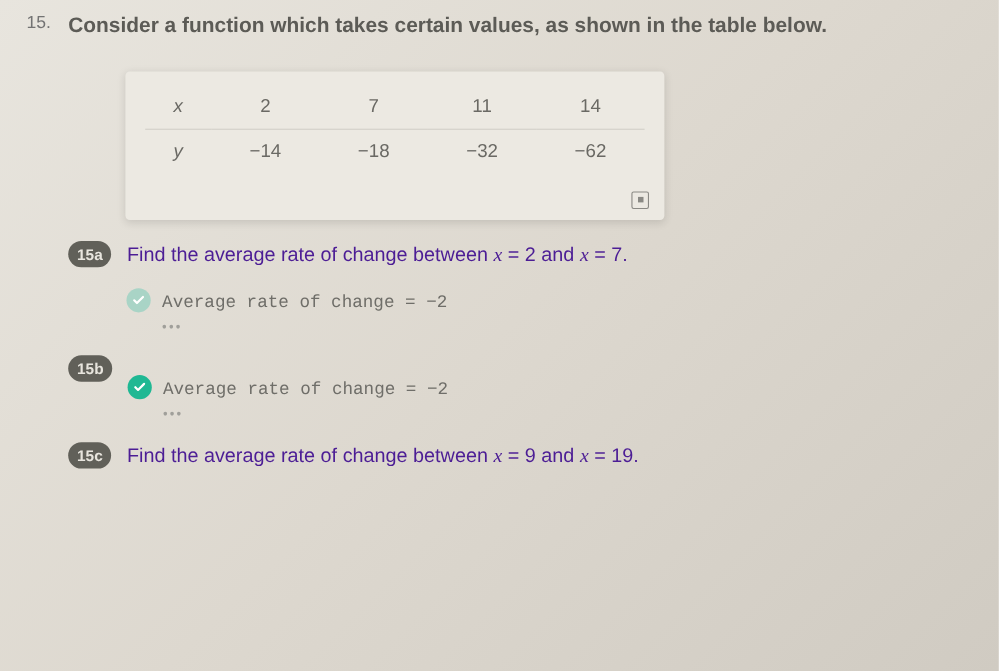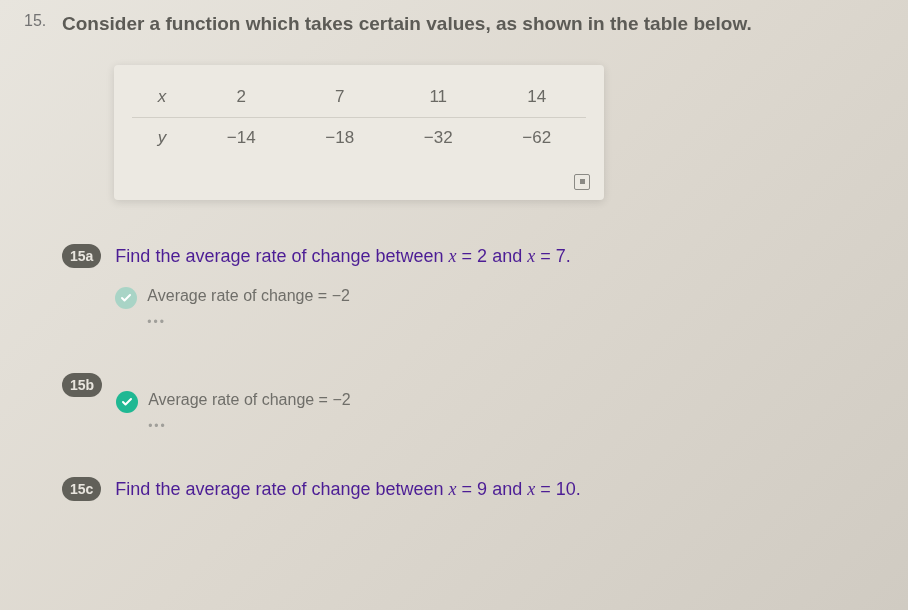--- a/index.html
+++ b/index.html
@@ -75,21 +75,21 @@
       justify-content: center;
       cursor: pointer;
     }
     .popout-icon::after {
       content: '';
       width: 5px;
       height: 5px;
       background: #8a8984;
     }
     .subquestion {
-      margin-top: 44px;
+      margin-top: 19px;
       margin-left: 38px;
       display: flex;
       align-items: flex-start;
       gap: 14px;
     }
     .sub-badge {
       background: #616059;
       color: #e8e5de;
       font-size: 14px;
       font-weight: bold;
@@ -106,22 +106,23 @@
       color: #4c1d95;
       line-height: 1.4;
     }
     .math-var {
       font-style: italic;
       font-family: 'Times New Roman', serif;
     }
     .answer-row {
       margin-top: 18px;
       display: flex;
-      align-items: flex-start;
+      align-items: flex-end;
       gap: 10px;
+      font-family: Liberation Mono, monospace;
     }
     .check-icon {
       width: 22px;
       height: 22px;
       border-radius: 50%;
       display: flex;
       align-items: center;
       justify-content: center;
     }
     .check-icon.light {
@@ -206,16 +207,16 @@
       <div class="answer-text">Average rate of change =  −2</div>
     </div>
     <div class="dots">•••</div>
   </div>
 </div>
 
 <div class="subquestion">
   <div class="sub-badge">15c</div>
   <div class="sub-content">
     <div class="sub-text">
-      <span>Find the average rate of change between </span><span class="math-var">x</span><span> = 9</span><span> and </span><span class="math-var">x</span><span> = 10.</span>
+      <span>Find the average rate of change between </span><span class="math-var">x</span><span> = 9</span><span> and </span><span class="math-var">x</span><span> = 19.</span>
     </div>
   </div>
 </div>
 
 </body></html>

